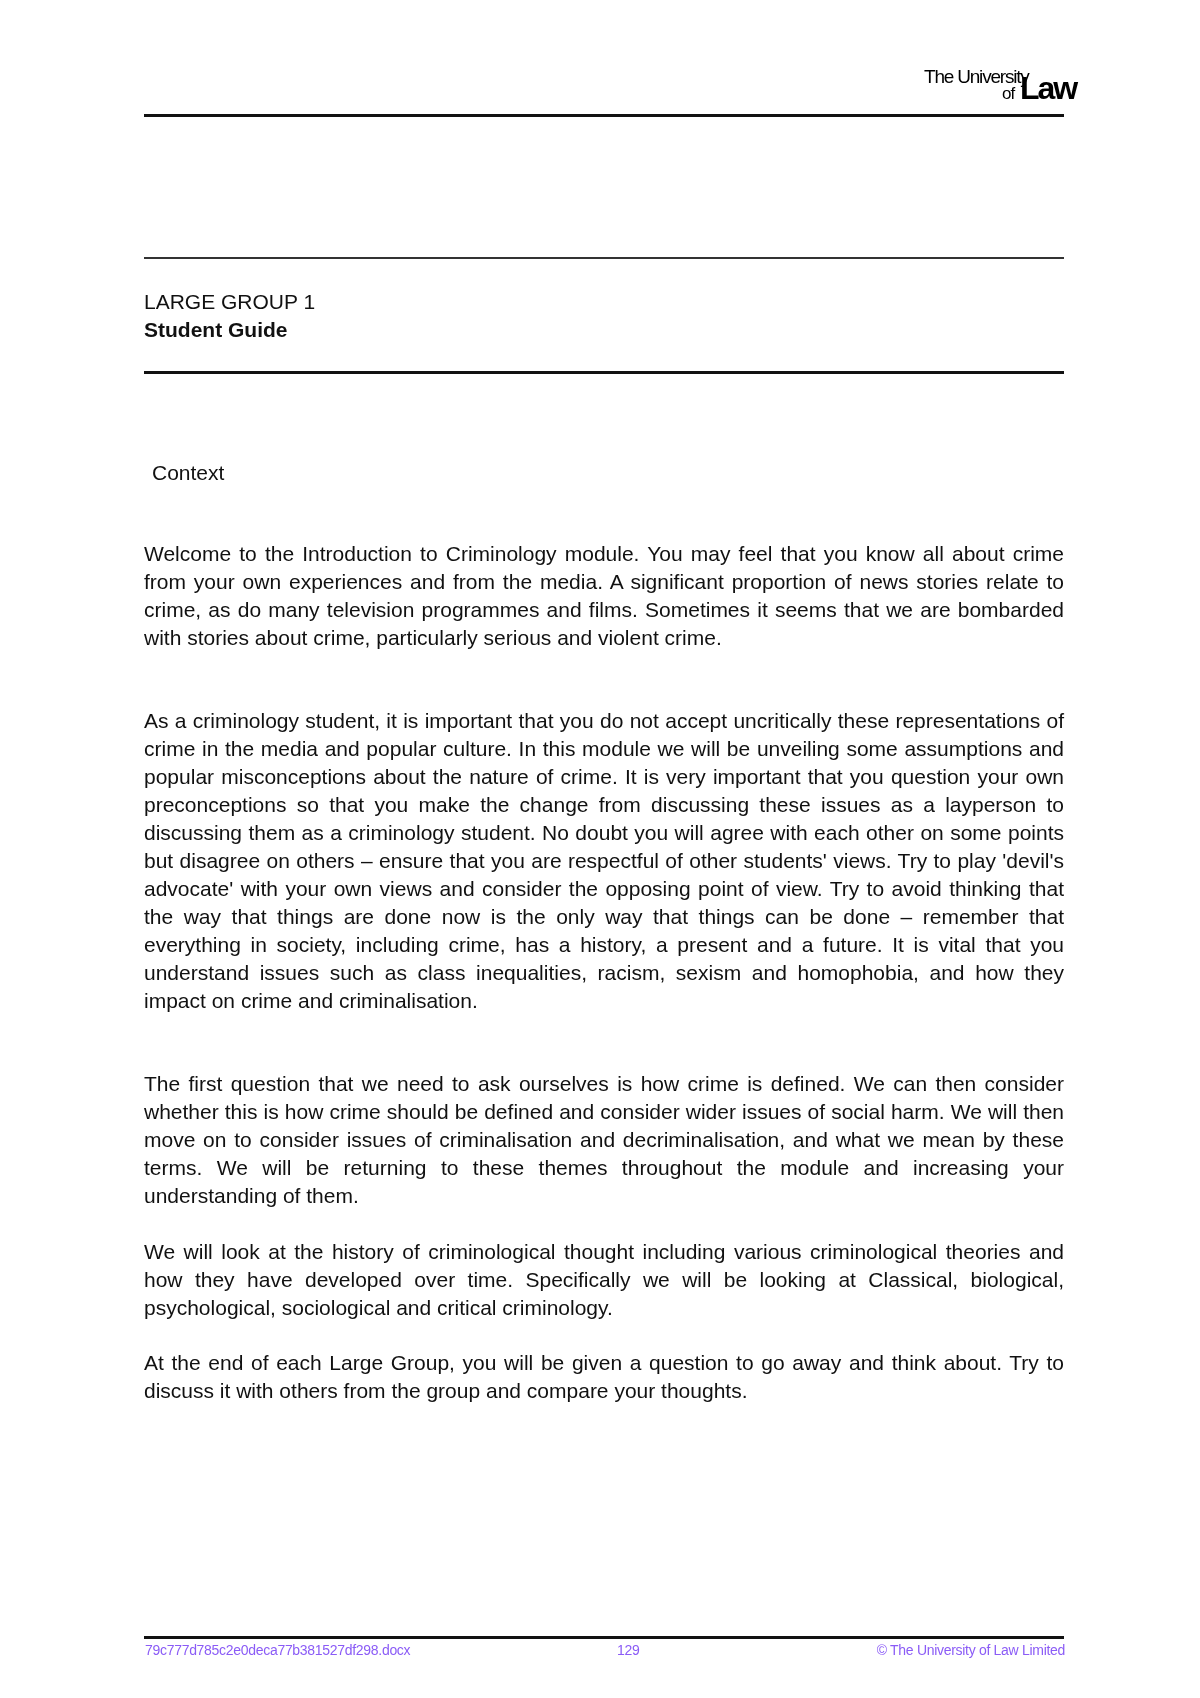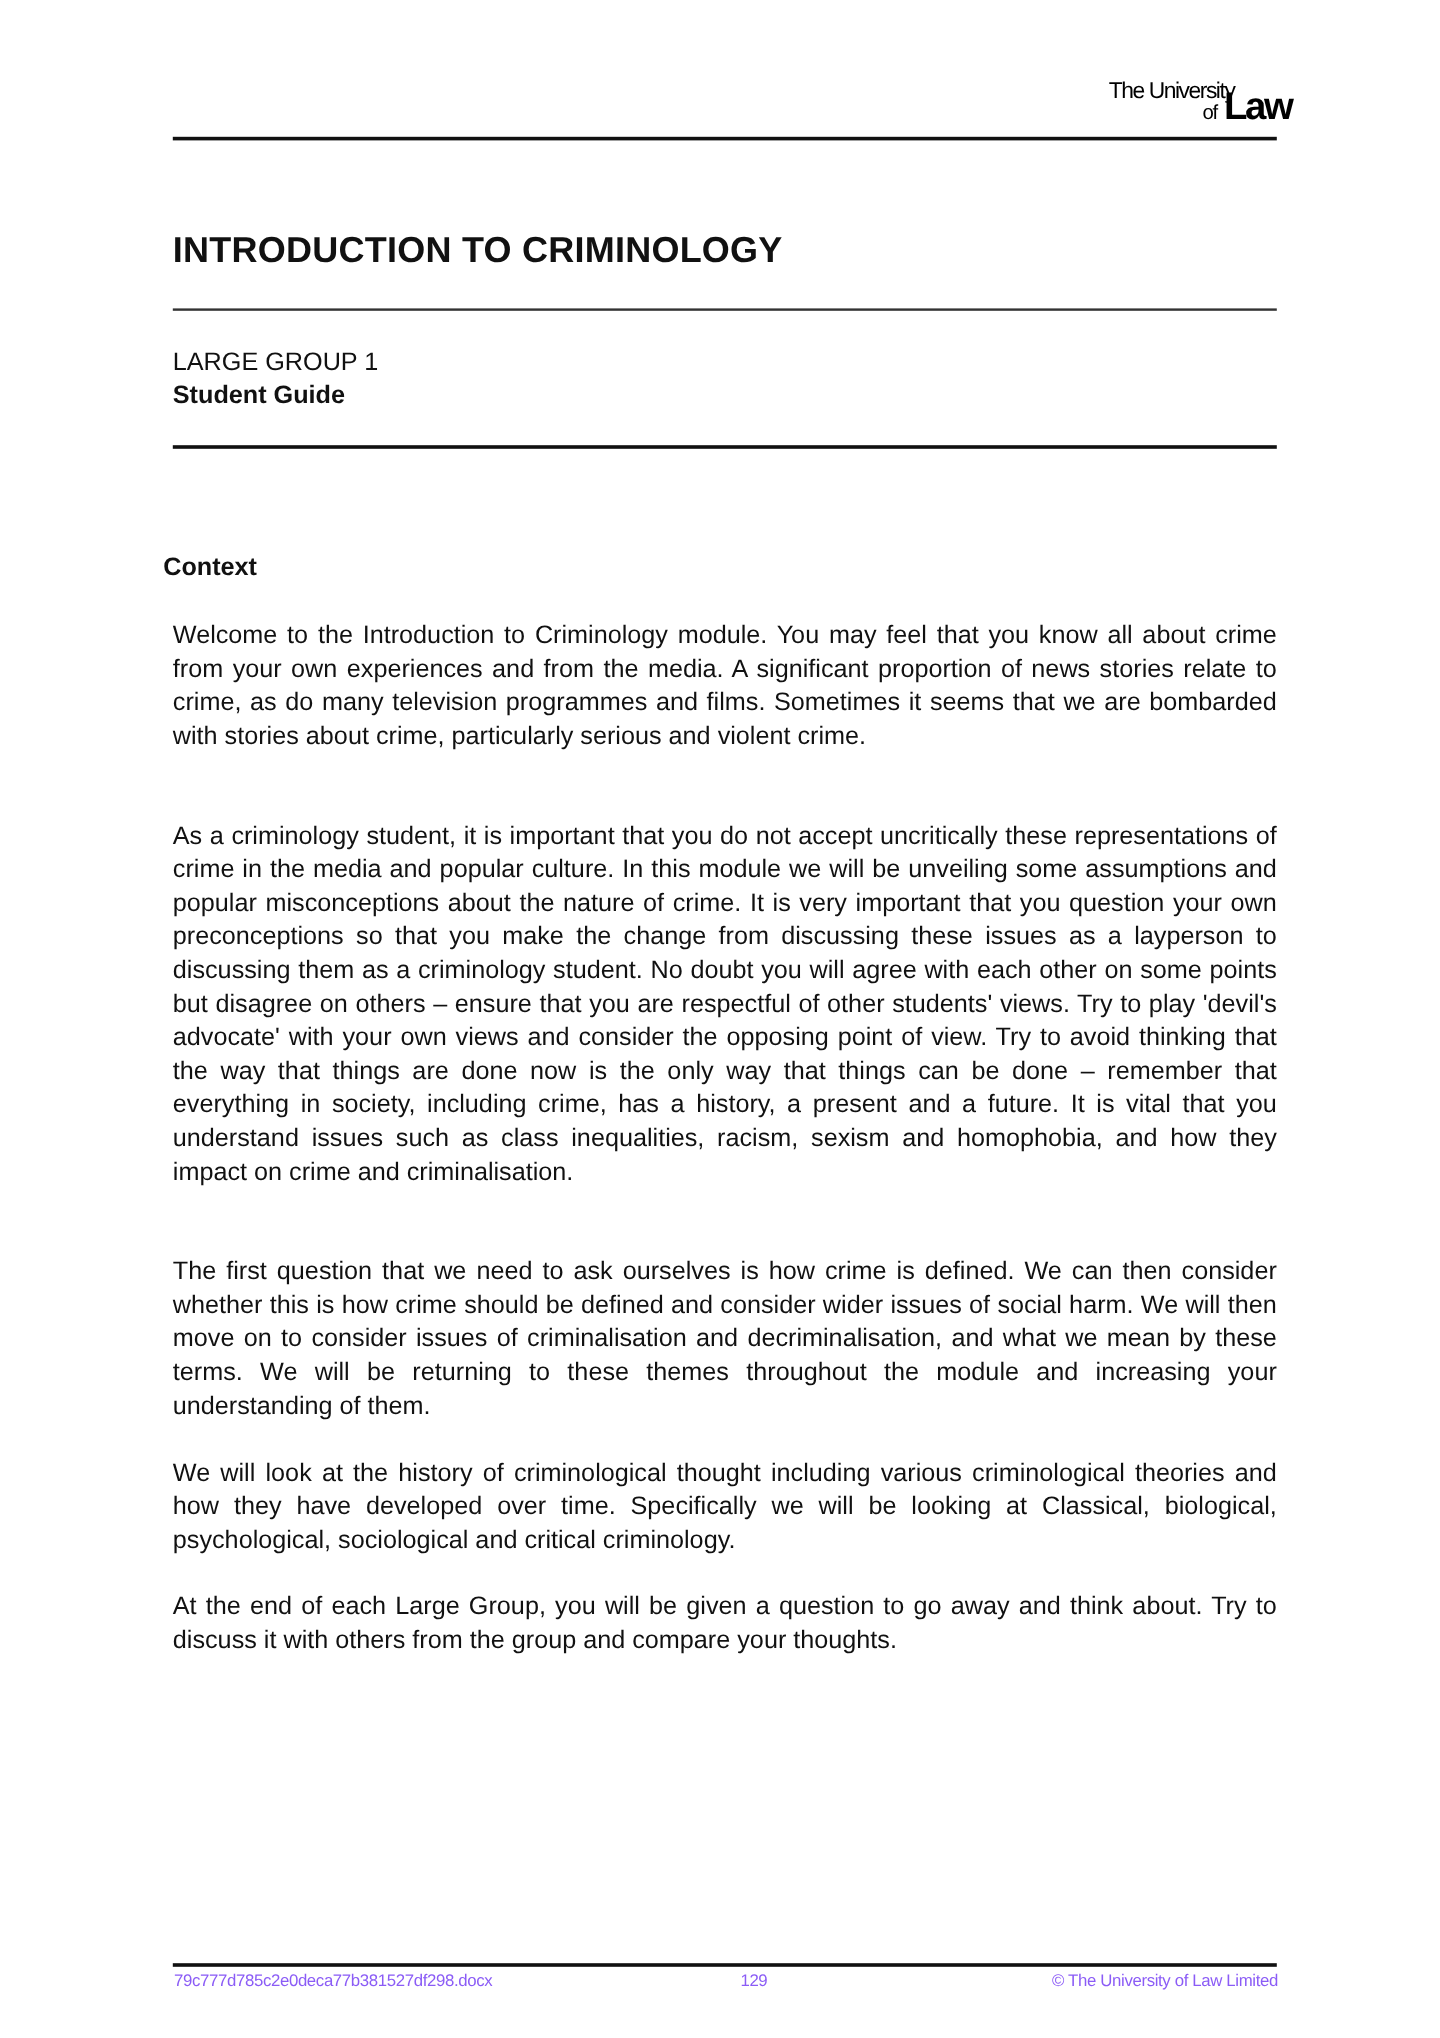--- a/index.html
+++ b/index.html
@@ -18,24 +18,24 @@
   .rule.r1 { top: 114px; height: 3px; }
   .rule.r2 { top: 257px; height: 2px; background: #333; }
   .rule.r3 { top: 371px; height: 3px; }
   .rule.r4 { top: 1636px; height: 3px; }
 
   .title { position: absolute; left: 144px; top: 192px; font-size: 30px; font-weight: bold;
            letter-spacing: 0.2px; }
   .lg { position: absolute; left: 144px; top: 290px; font-size: 21px; }
   .sg { position: absolute; left: 144px; top: 318px; font-size: 21px; font-weight: bold; }
   .subtitle { position: absolute; left: 144px; top: 404px; font-size: 21px; font-weight: bold; }
-  .context { position: absolute; left: 136px; top: 461px; font-size: 21px; font-weight: bold; }
+  .context { position: absolute; left: 152px; top: 461px; font-size: 21px; font-weight: normal; }
 
   .body { position: absolute; left: 144px; width: 920px; font-size: 21px; line-height: 28px;
-          text-align: justify; color: #111; }
+          text-align: justify; color: #111; margin-top: 24px; }
   .p1 { top: 516px; }
   .p2 { top: 683px; }
   .p3 { top: 1046px; }
   .p4 { top: 1214px; }
   .p5 { top: 1325px; }
 
   .footer { position: absolute; top: 1642px; left: 145px; width: 920px; height: 20px; font-size: 14px;
             color: #8b5cf6; letter-spacing: -0.3px; }
   .footer .f-left { position: absolute; left: 0; top: 0; }
   .footer .f-center { position: absolute; left: 472px; top: 0; }
@@ -47,21 +47,20 @@
 <div class="page">
 
   <div class="logo">
     <span class="uni">The University</span>
     <span class="of">of</span>
     <span class="law">Law</span>
   </div>
 
   <div class="rule r1"></div>
 
-  <div class="title">INTRODUCTION TO CRIMINOLOGY</div>
 
   <div class="rule r2"></div>
 
   <div class="lg">LARGE GROUP 1</div>
   <div class="sg">Student Guide</div>
 
   <div class="rule r3"></div>
 
   <div class="context">Context</div>
 

